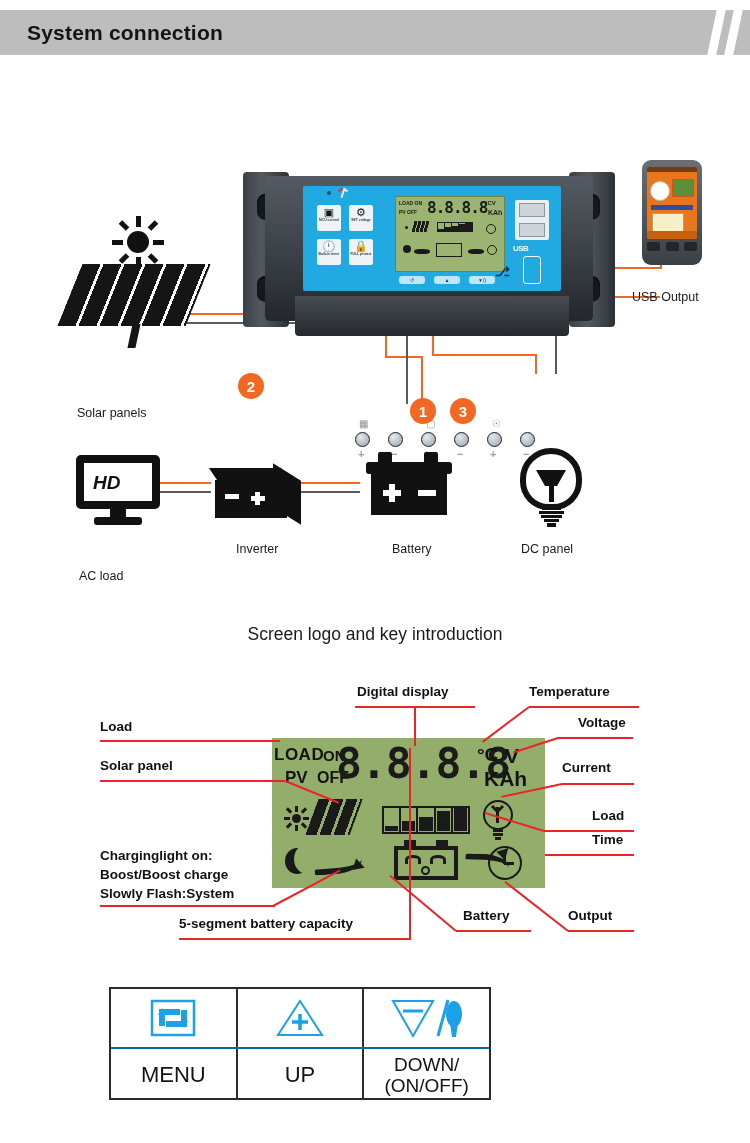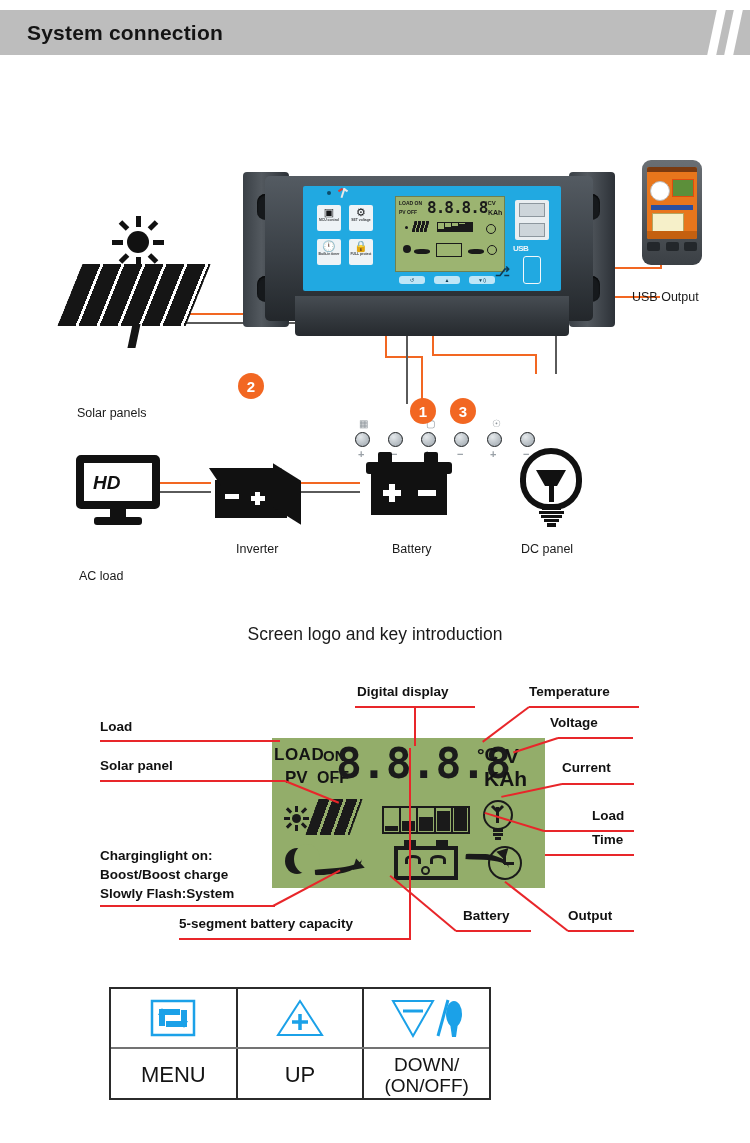--- a/index.html
+++ b/index.html
@@ -185,21 +185,21 @@
   }
   .callout.multi{line-height:19px;white-space:normal;}
 
   
   .keytable{
     position:absolute;left:109px;top:987px;width:382px;height:113px;
     border:2px solid #2b2b2b;box-sizing:border-box;display:flex;flex-direction:column;
   }
   .keyrow{display:flex;flex:0 0 auto;}
   .keyrow.icons{height:58px;}
-  .keyrow.labels{height:51px;border-top:2px solid #737373;}
+  .keyrow.labels{height:51px;border-top:2px solid #0369a1;}
   .keycell{
     flex:1;border-right:2px solid #2b2b2b;box-sizing:border-box;
     display:flex;align-items:center;justify-content:center;
   }
   .keycell:last-child{border-right:none;}
   .keylabel{font-size:22px;color:#141414;text-align:center;line-height:23px;}
   .keylabel.two{font-size:19px;line-height:21px;}
 </style>
 </head>
 <body>
@@ -561,21 +561,21 @@
   <div class="redline rl-v" style="left:409px;top:88px;height:190px;"></div>
 
   <div class="callout" style="left:357px;top:24px;">Digital display</div>
   <div class="redline rl-h" style="left:355px;top:46px;width:120px;"></div>
   <div class="redline rl-v" style="left:414px;top:46px;height:40px;"></div>
 
   <div class="callout" style="left:529px;top:24px;">Temperature</div>
   <div class="redline rl-h" style="left:529px;top:46px;width:110px;"></div>
   <div class="diag-line" style="left:529px;top:46px;width:58px;transform:rotate(143deg);"></div>
 
-  <div class="callout" style="left:550px;top:55px;">Voltage</div>
+  <div class="callout" style="left:578px;top:55px;">Voltage</div>
   <div class="redline rl-h" style="left:558px;top:77px;width:75px;"></div>
   <div class="diag-line" style="left:558px;top:77px;width:47px;transform:rotate(162deg);"></div>
 
   <div class="callout" style="left:562px;top:100px;">Current</div>
   <div class="redline rl-h" style="left:562px;top:123px;width:72px;"></div>
   <div class="diag-line" style="left:562px;top:123px;width:62px;transform:rotate(168deg);"></div>
 
   <div class="callout" style="left:592px;top:148px;">Load</div>
   <div class="redline rl-h" style="left:544px;top:170px;width:90px;"></div>
   <div class="diag-line" style="left:544px;top:170px;width:62px;transform:rotate(197deg);"></div>

